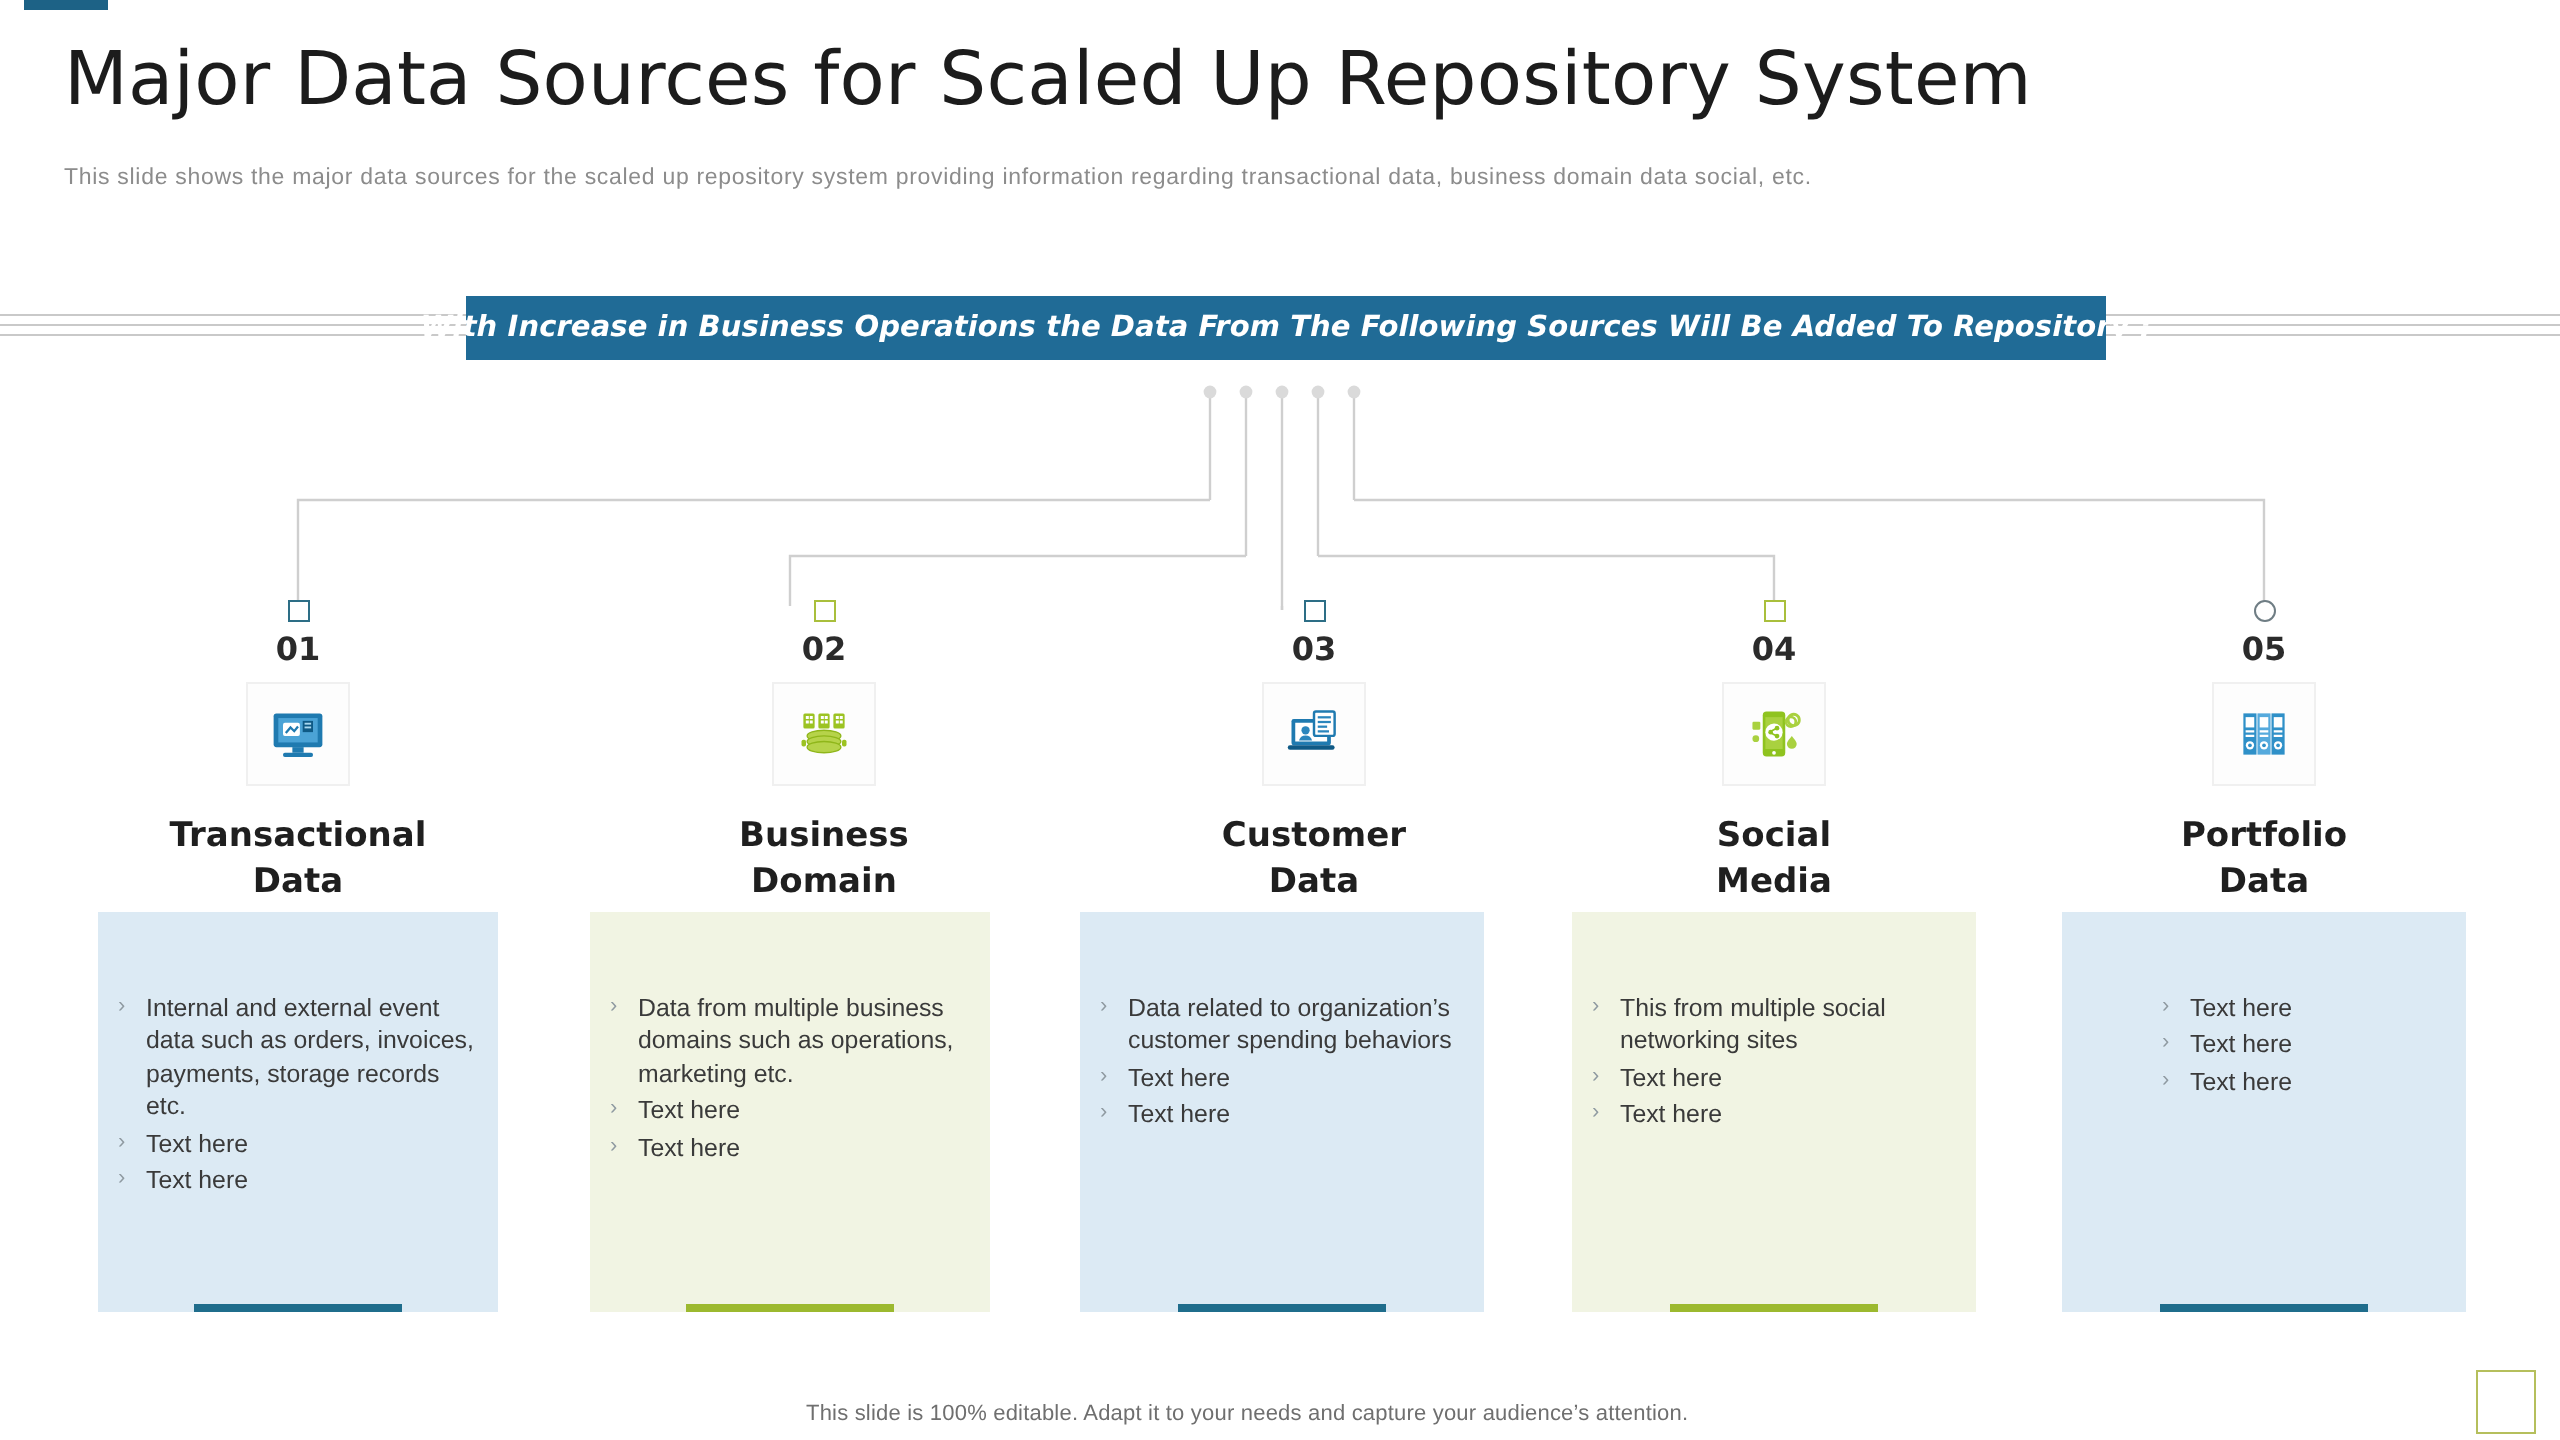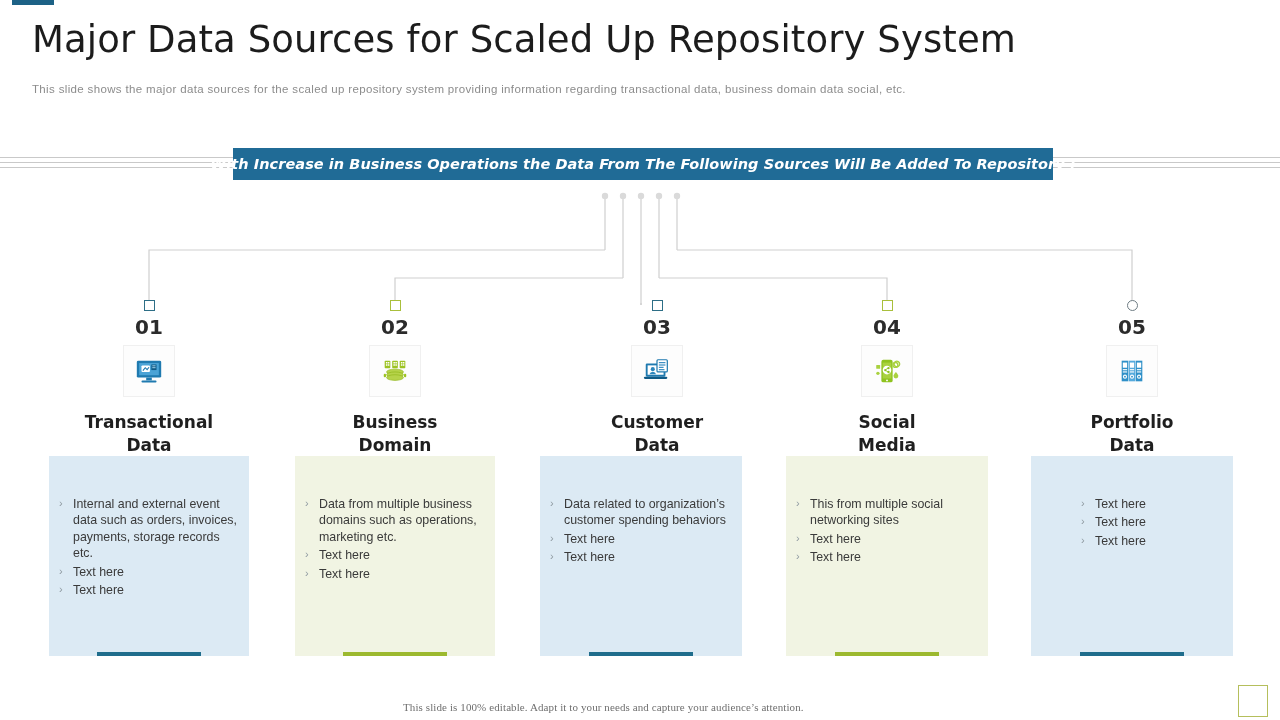--- a/index.html
+++ b/index.html
@@ -57,21 +57,21 @@
   .marker-sq {
     width: 11px; height: 11px; border: 1.6px solid #2d6e86;
     margin: 0 auto 6px auto; background: #fff;
   }
   .marker-sq.green { border-color: #a9bf3c; }
   .marker-circ {
     width: 11px; height: 11px; border: 1.4px solid #6f7d84; border-radius: 50%;
     margin: 0 auto 6px auto; background: #fff;
   }
   .num {
-    font-size: 20px; font-weight: bold; color: #2b2b2b; line-height: 1;
+    font-size: 16px; font-weight: bold; color: #2b2b2b; line-height: 1;
     margin-bottom: 8px;
     font-family: "DejaVu Sans", sans-serif;
   }
   .icon-box {
     width: 52px; height: 52px; margin: 0 auto;
     background: #fdfdfd; border: 1px solid #f0f0f0;
     display: flex; align-items: center; justify-content: center;
   }
   .col-title {
     margin-top: 14px; font-size: 17px; font-weight: bold; color: #1f1f1f;
@@ -104,21 +104,21 @@
     line-height: 1.45;
   }
   ul.bullets li .txt { flex: 1 1 auto; }
   ul.bullets.centerish { padding-left: 40px; }
 
   
   .footer-note {
     position: absolute; left: 403px; top: 701px;
     font-size: 11px; color: #6f6f6f; letter-spacing: .1px;
     white-space: nowrap;
-    font-family: Liberation Serif, serif;
+    font-family: Liberation Sans, sans-serif;
   }
   .footer-box {
     position: absolute; left: 1238px; top: 685px;
     width: 30px; height: 32px; border: 1.4px solid #b5bf5c; background: #fff;
   }
 </style>
 </head>
 <body>
 
 <div class="slide">
@@ -203,21 +203,21 @@
           <span class="txt">Text here</span>
         </li>
       <li>
           <span class="chev">›</span>
           <span class="txt">Text here</span>
         </li>
     </ul>
     <div class="bar"></div>
   </div>
 
-  <div class="col" style="left:330px; width:130px;">
+  <div class="col" style="left:347px; width:130px;">
     <div class="marker-sq green"></div>
     <div class="num">02</div>
     <div class="icon-box">
       <svg width="30" height="30" viewBox="0 0 32 32">
         <g fill="#9cc322">
           <rect x="5" y="5" width="6" height="8" rx="0.8"></rect>
           <rect x="13" y="5" width="6" height="8" rx="0.8"></rect>
           <rect x="21" y="5" width="6" height="8" rx="0.8"></rect>
         </g>
         <g fill="#ffffff">

